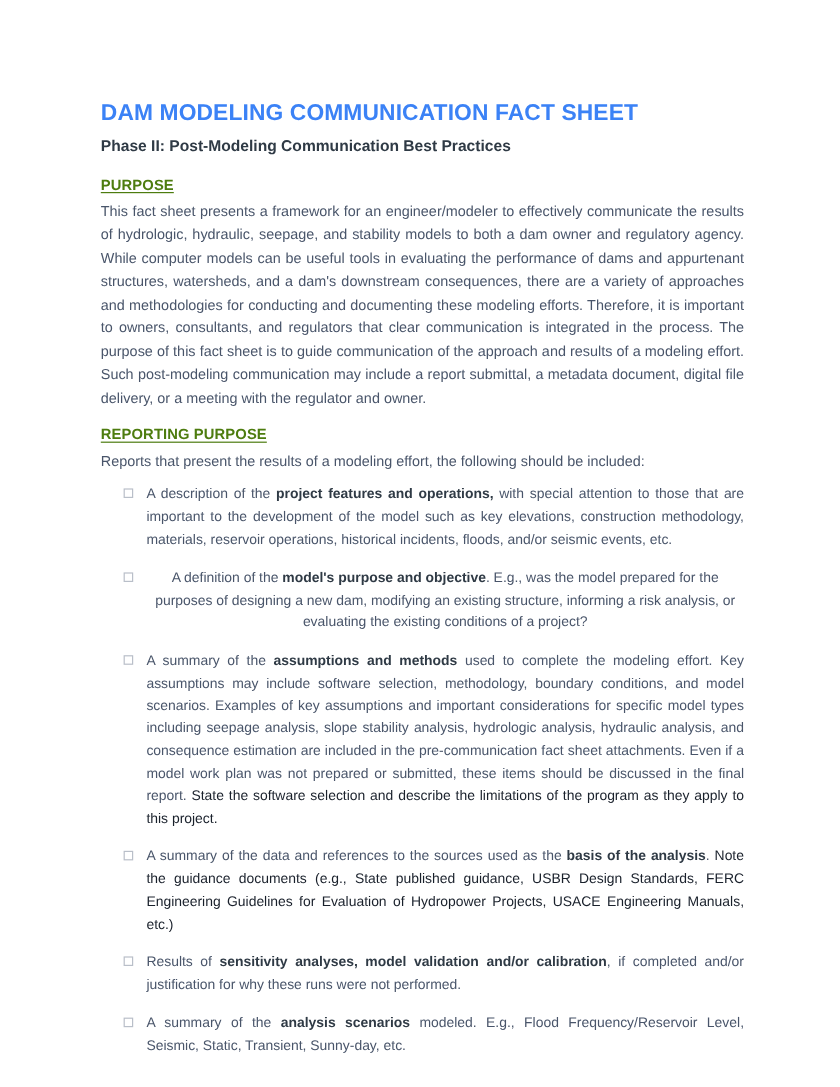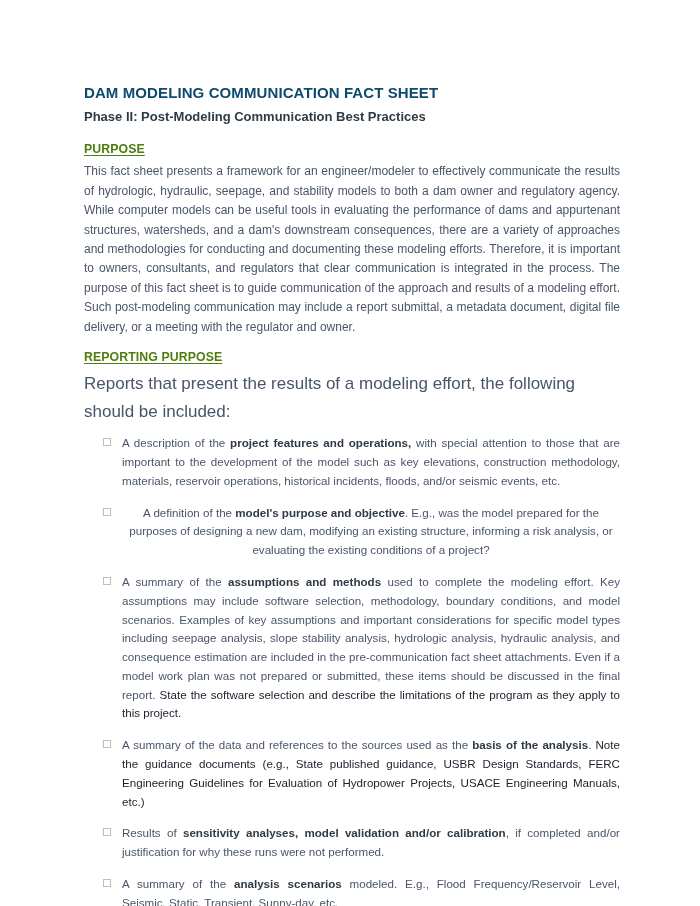--- a/index.html
+++ b/index.html
@@ -16,23 +16,23 @@
   }
   .page {
     position: relative;
     width: 700px;
     height: 906px;
     background: #ffffff;
     box-sizing: border-box;
     padding: 84px 80px 0 84px;
   }
   .doc-title {
-    font-size: 15px;
+    font-size: 19px;
     font-weight: bold;
-    color: #0c4a6e;
+    color: #3b82f6;
     letter-spacing: 0.1px;
     line-height: 1.2;
     margin: 0 0 7px 0;
   }
   .doc-subtitle {
     font-size: 13px;
     font-weight: bold;
     color: #2f3a45;
     line-height: 1.25;
     margin: 0 0 17px 0;
@@ -51,21 +51,21 @@
     line-height: 1.62;
     color: #49556a;
     text-align: justify;
     margin: 0 0 13px 0;
     width: 536px;
   }
   .body-para.last-of-block {
     margin-bottom: 14px;
   }
   .intro-line {
-    font-size: 17px;
+    font-size: 12px;
     line-height: 1.62;
     color: #49556a;
     text-align: left;
     margin: 0 0 9px 0;
     width: 536px;
   }
   .bullet-list {
     list-style: none;
     margin: 9px 0 0 0;
     padding: 0;

